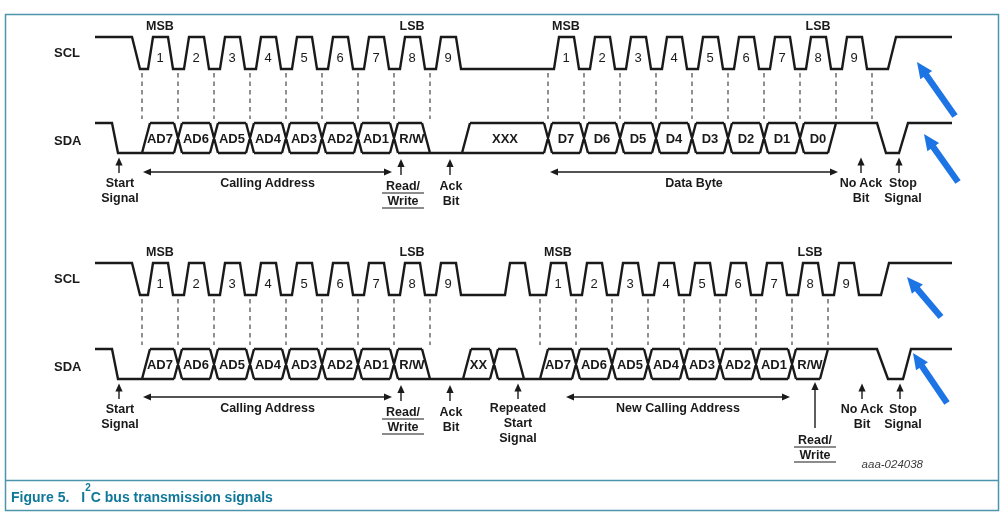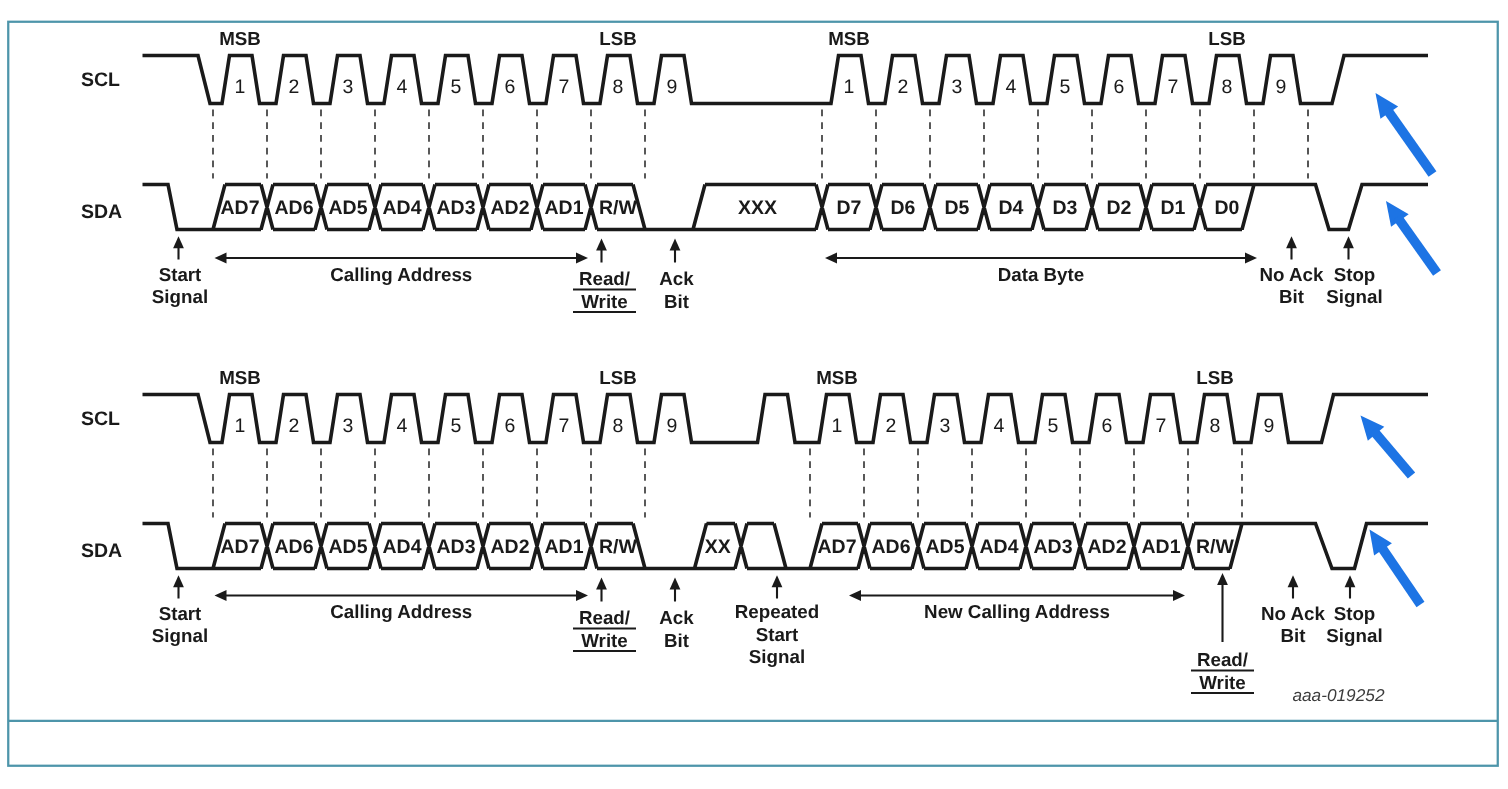--- a/index.html
+++ b/index.html
@@ -193,14 +193,17 @@
       </g>
       <g>
         <polygon points="907,277 911.8764116336606,293.8540977088392 922.8483378093968,284.5279604594635" fill="#1d74e4"></polygon>
         <line x1="915.419429461242" y1="286.905211130873" x2="941" y2="317" stroke="#1d74e4" stroke-width="6.4"></line>
       </g>
       <g>
         <polygon points="913,353 916.0430895276158,370.2794561872449 927.950831157417,362.18219187898006" fill="#1d74e4"></polygon>
         <line x1="920.3100302782947" y1="363.7500445269039" x2="947" y2="403" stroke="#1d74e4" stroke-width="6.4"></line>
       </g>
     </svg>
-  <div class="watermark">aaa-019252</div>
+  <div class="caption">
+    <span class="figlabel">Figure 5.</span><span><span>I</span><sup>2</sup><span>C bus transmission signals</span></span>
+  </div>
+  <div class="watermark">aaa-024038</div>
 </div>
 
 </body></html>

